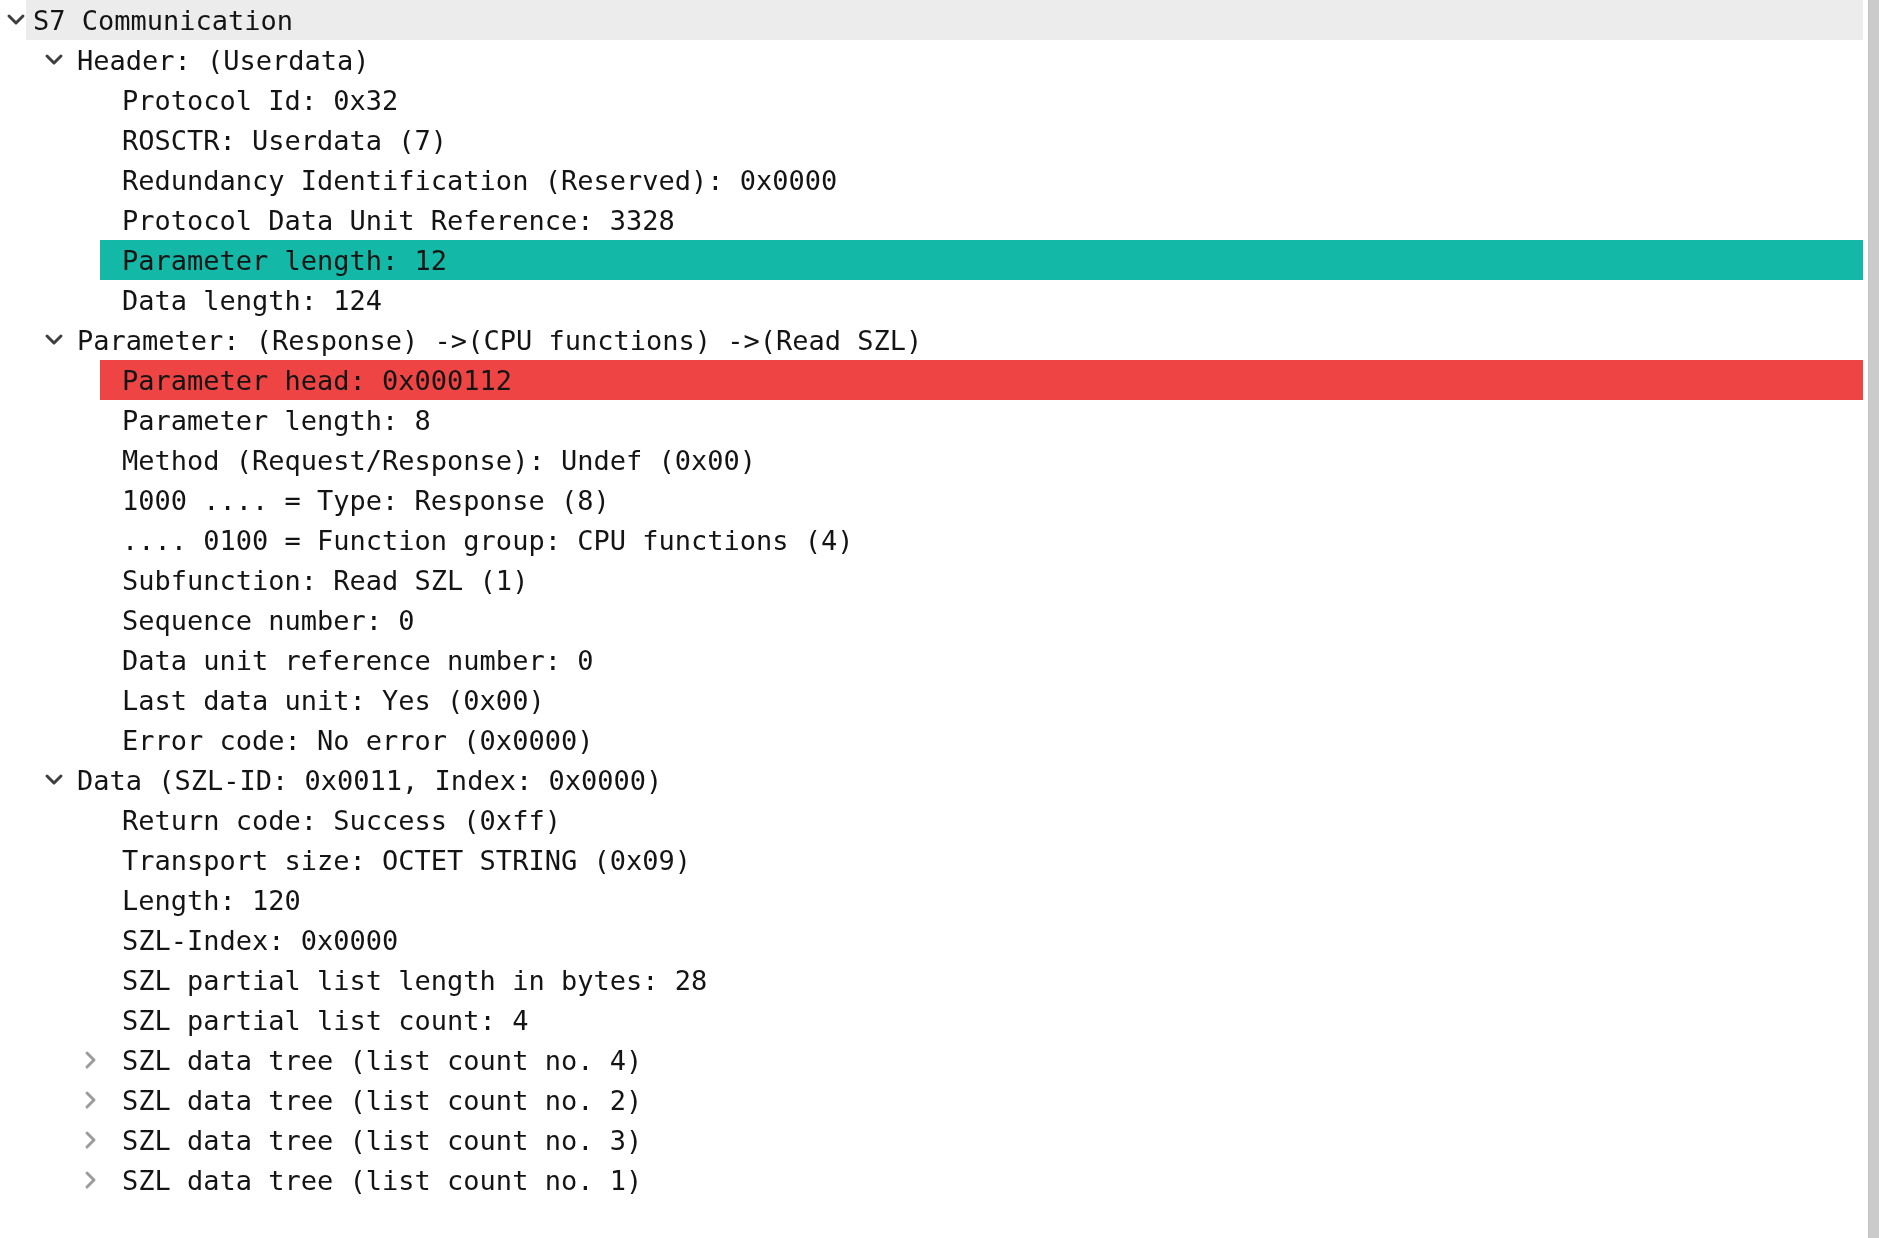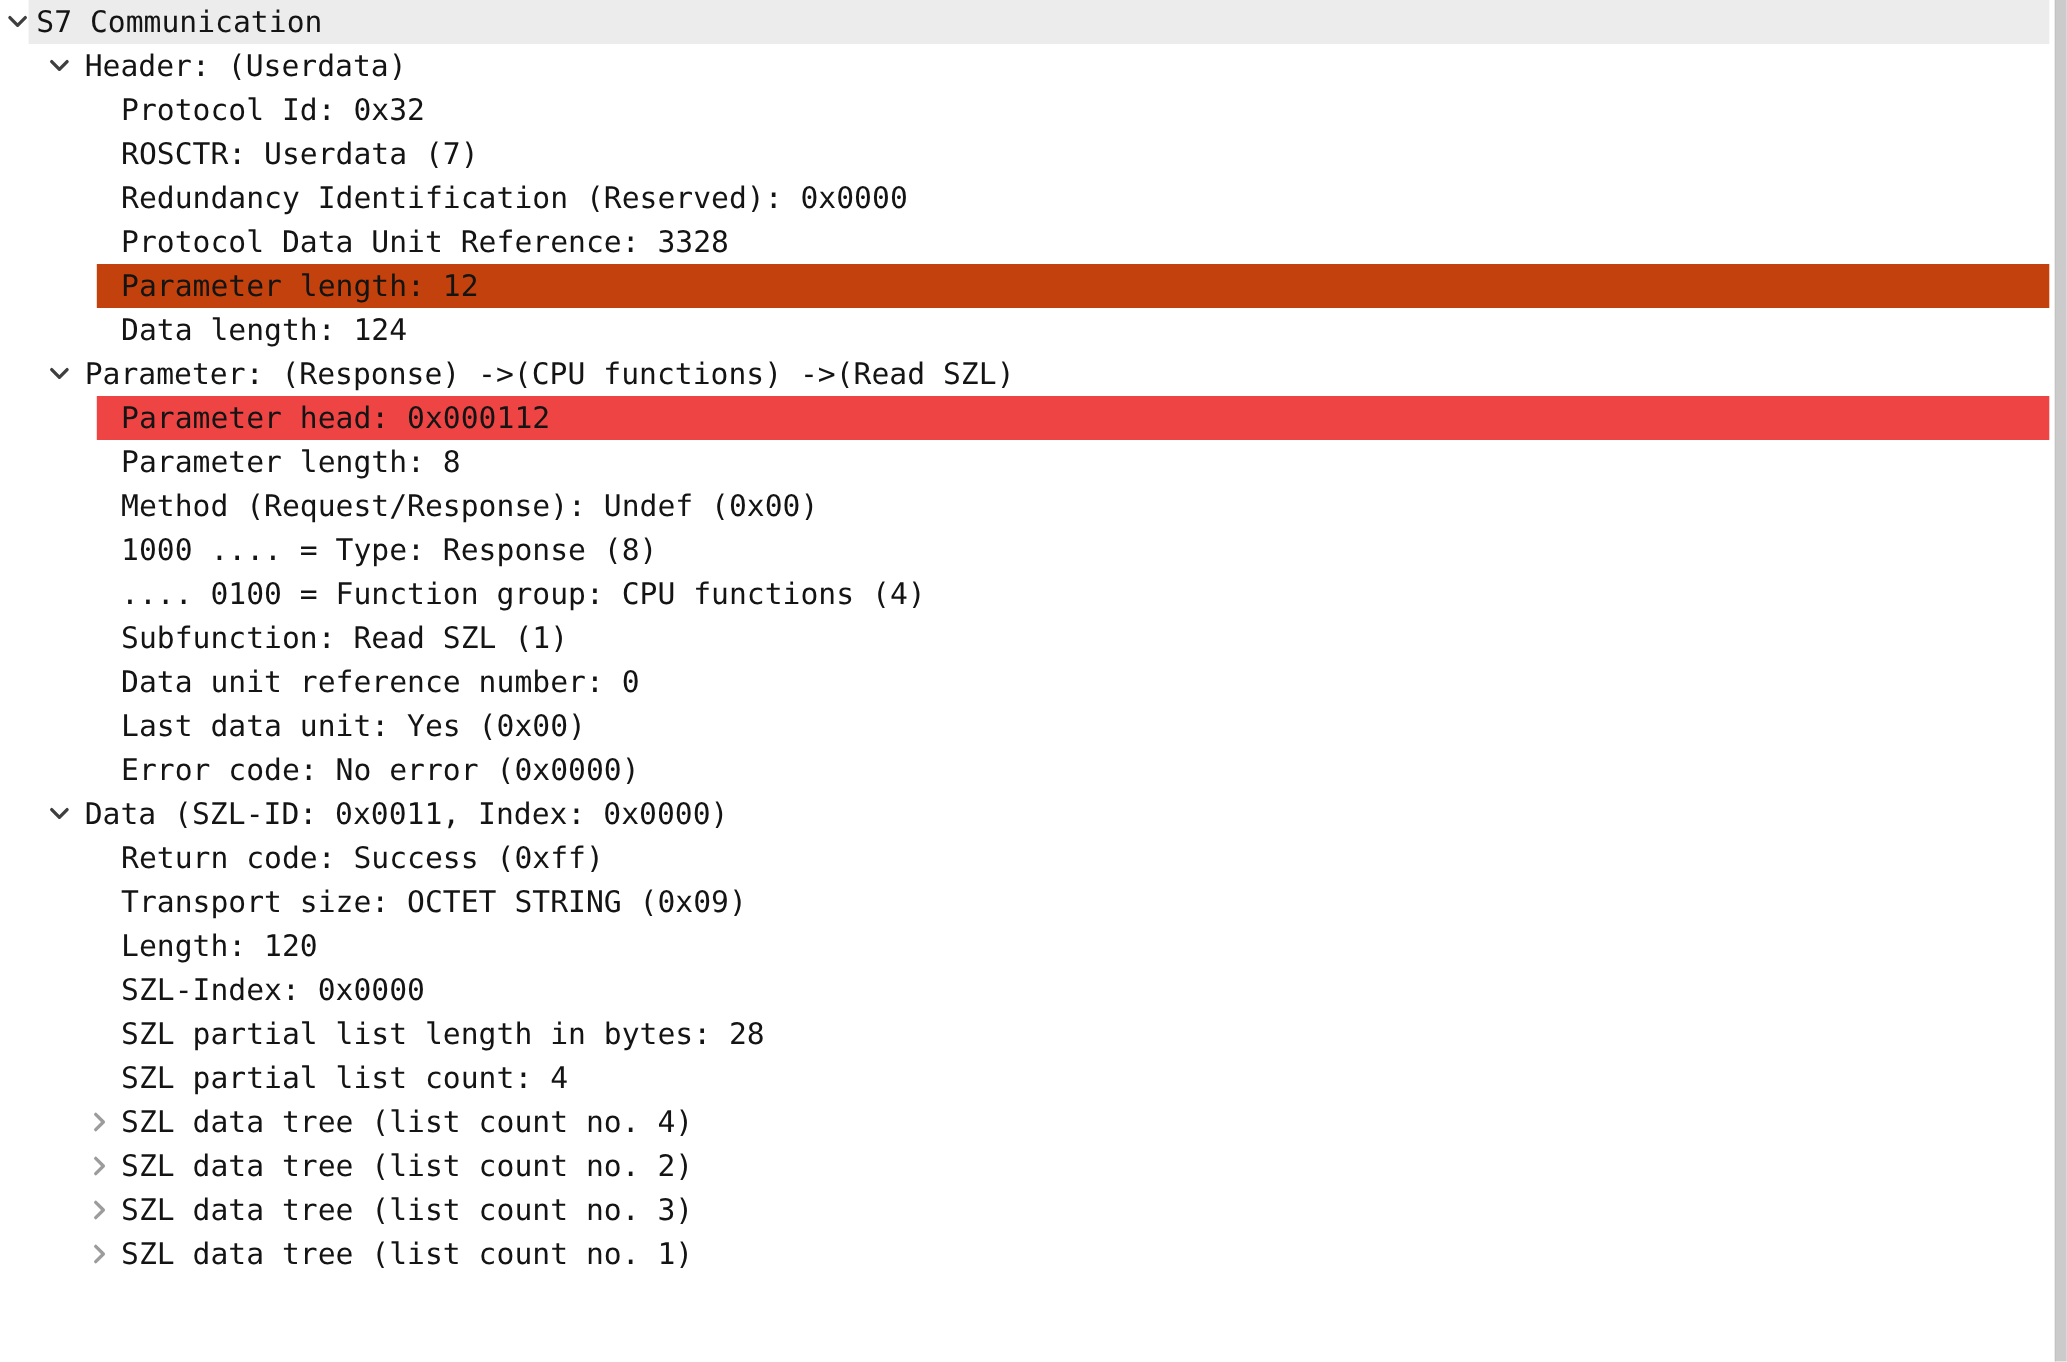--- a/index.html
+++ b/index.html
@@ -14,23 +14,23 @@
   }
   .tree{position:absolute;left:0;top:0;right:0;bottom:0;}
   .row{position:relative;height:40px;}
   .item{
     position:absolute;top:0;bottom:0;right:16px;
     display:flex;align-items:center;
     white-space:nowrap;overflow:hidden;
   }
   .level-1 .item{left:26px;padding-left:7px;}
   .level-2 .item{left:64px;padding-left:13px;}
-  .level-3 .item{left:88px;padding-left:22px;}
+  .level-3 .item{left:100px;padding-left:22px;}
   .hl-gray{background:#ececec;}
-  .hl-blue-strong{background:#c2410c;}
+  .hl-blue-strong{background:#14b8a6;}
   .hl-blue-light{background:#ef4444;}
   .chev{
     position:absolute;top:50%;transform:translateY(-50%);
     width:20px;height:20px;display:flex;align-items:center;justify-content:center;
   }
   .level-1 .chev{left:6px;}
   .level-2 .chev{left:44px;}
   .level-3 .chev{left:80px;}
   .label{display:inline-block;white-space:nowrap;}
   .vscroll{
@@ -144,20 +144,26 @@
   </div>
       <div class="row level-3">
 
     <span class="item">
       <span class="label">Subfunction: Read SZL (1)</span>
     </span>
   </div>
       <div class="row level-3">
 
     <span class="item">
+      <span class="label">Sequence number: 0</span>
+    </span>
+  </div>
+      <div class="row level-3">
+
+    <span class="item">
       <span class="label">Data unit reference number: 0</span>
     </span>
   </div>
       <div class="row level-3">
 
     <span class="item">
       <span class="label">Last data unit: Yes (0x00)</span>
     </span>
   </div>
       <div class="row level-3">

